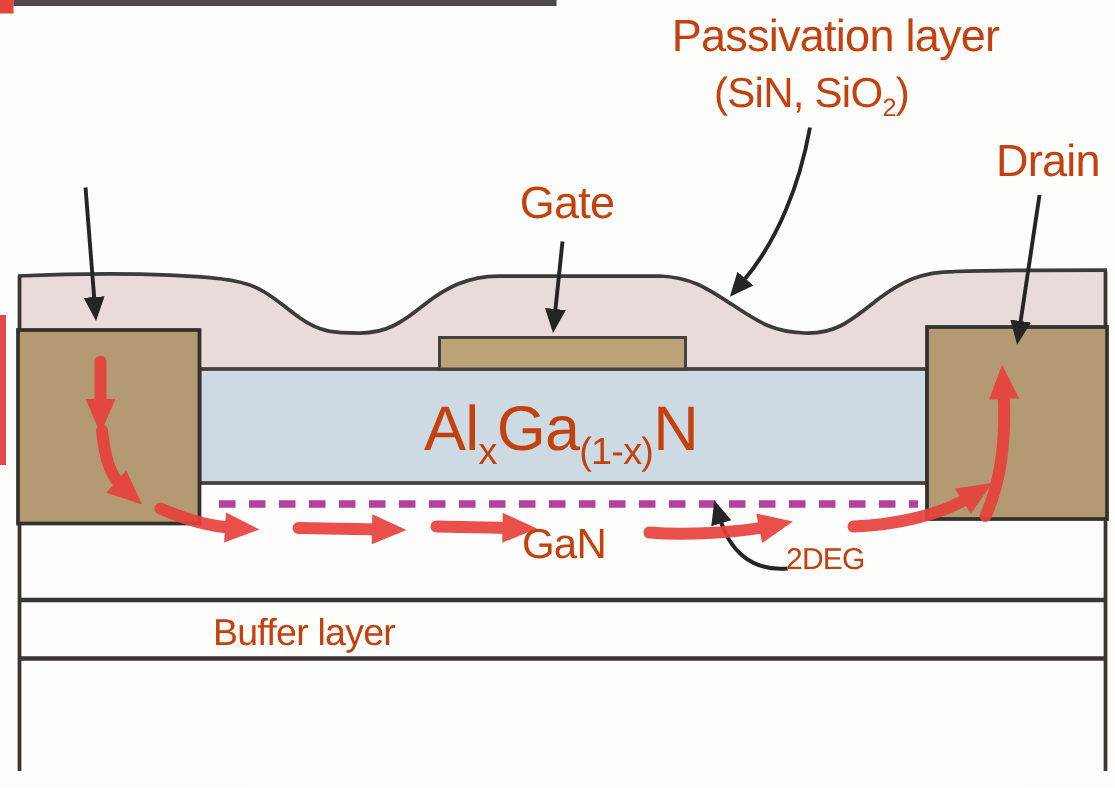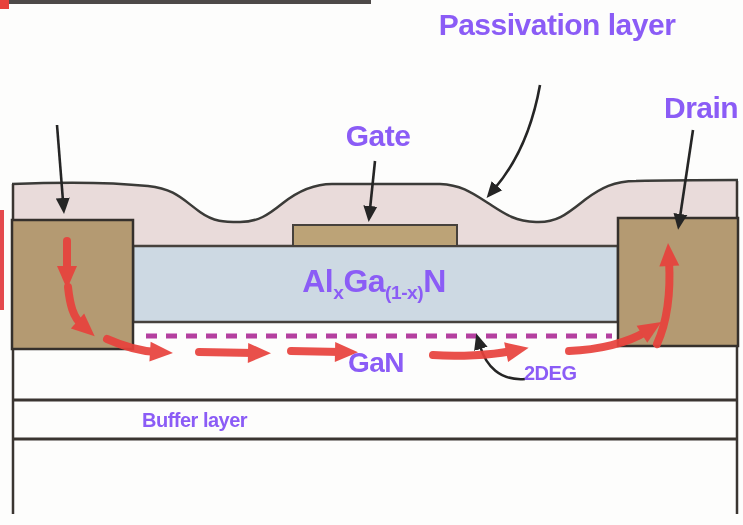--- a/index.html
+++ b/index.html
@@ -3,30 +3,30 @@
 <meta charset="utf-8">
 <style>
   html,body{margin:0;padding:0;background:#ffffff;}
   #stage{
     position:relative;width:743px;height:525px;overflow:hidden;
     background:#fdfdfc;
     font-family:"Liberation Sans","DejaVu Sans",sans-serif;
   }
   #layer-svg{position:absolute;left:0;top:0;}
   .lbl{
-    position:absolute;color:#8b5cf6;font-weight:700;line-height:1;
+    position:absolute;color:#c2410c;font-weight:400;line-height:1;
     letter-spacing:-0.5px;white-space:nowrap;
   }
   .lbl sub{font-size:0.60em;line-height:0;}
   .centered{transform:translateX(-50%);}
   .fs30{font-size:30px;}
   .fs28{font-size:28px;}
-  .fs33{font-size:32px;}
+  .fs33{font-size:42px;}
   .fs24{font-size:20px;}
-  .fs21{font-size:20px;}
+  .fs21{font-size:25px;}
 </style>
 </head>
 <body>
 
 <div id="stage">
 
   <svg id="layer-svg" width="743" height="525" viewBox="0 0 743 525">
     <defs>
       <marker id="mb" markerUnits="userSpaceOnUse" markerWidth="18" markerHeight="16" refX="3" refY="8" orient="auto">
         <path d="M0,1 L16,8 L0,15 Z" fill="#252525"></path>
@@ -85,20 +85,21 @@
       <line x1="291" y1="351" x2="341" y2="352" marker-end="url(#mr)"></line>
       <path d="M 433 355 C 458 357 492 355 512 351" marker-end="url(#mr)"></path>
       <path d="M 569 351 C 598 350 628 343 647 331" marker-end="url(#mr)"></path>
       <path d="M 657 344 C 667 322 671 295 669 260" marker-end="url(#mr)"></path>
     </g>
   </svg>
 
 
   <div class="lbl fs30 centered" style="left:557px;top:10px;">Passivation layer</div>
 
+  <div class="lbl fs28 centered" style="left:541px;top:48px;"><span>(SiN, SiO</span><sub>2</sub><span>)</span></div>
 
   <div class="lbl fs30" style="left:664px;top:93px;">Drain</div>
 
   <div class="lbl fs30 centered" style="left:378px;top:121px;">Gate</div>
 
   <div class="lbl fs33 centered" style="left:374px;top:265px;"><span>Al</span><sub>x</sub><span>Ga</span><sub>(1-x)</sub><span>N</span></div>
 
   <div class="lbl fs28 centered" style="left:376px;top:349px;">GaN</div>
 
   <div class="lbl fs24" style="left:524px;top:363px;">2DEG</div>

